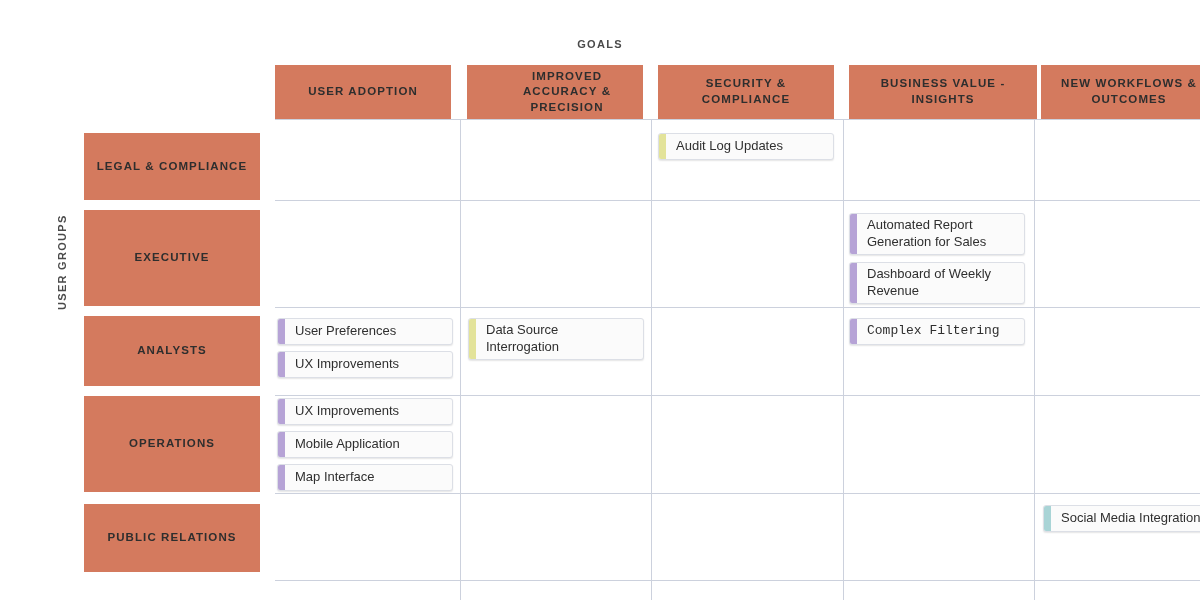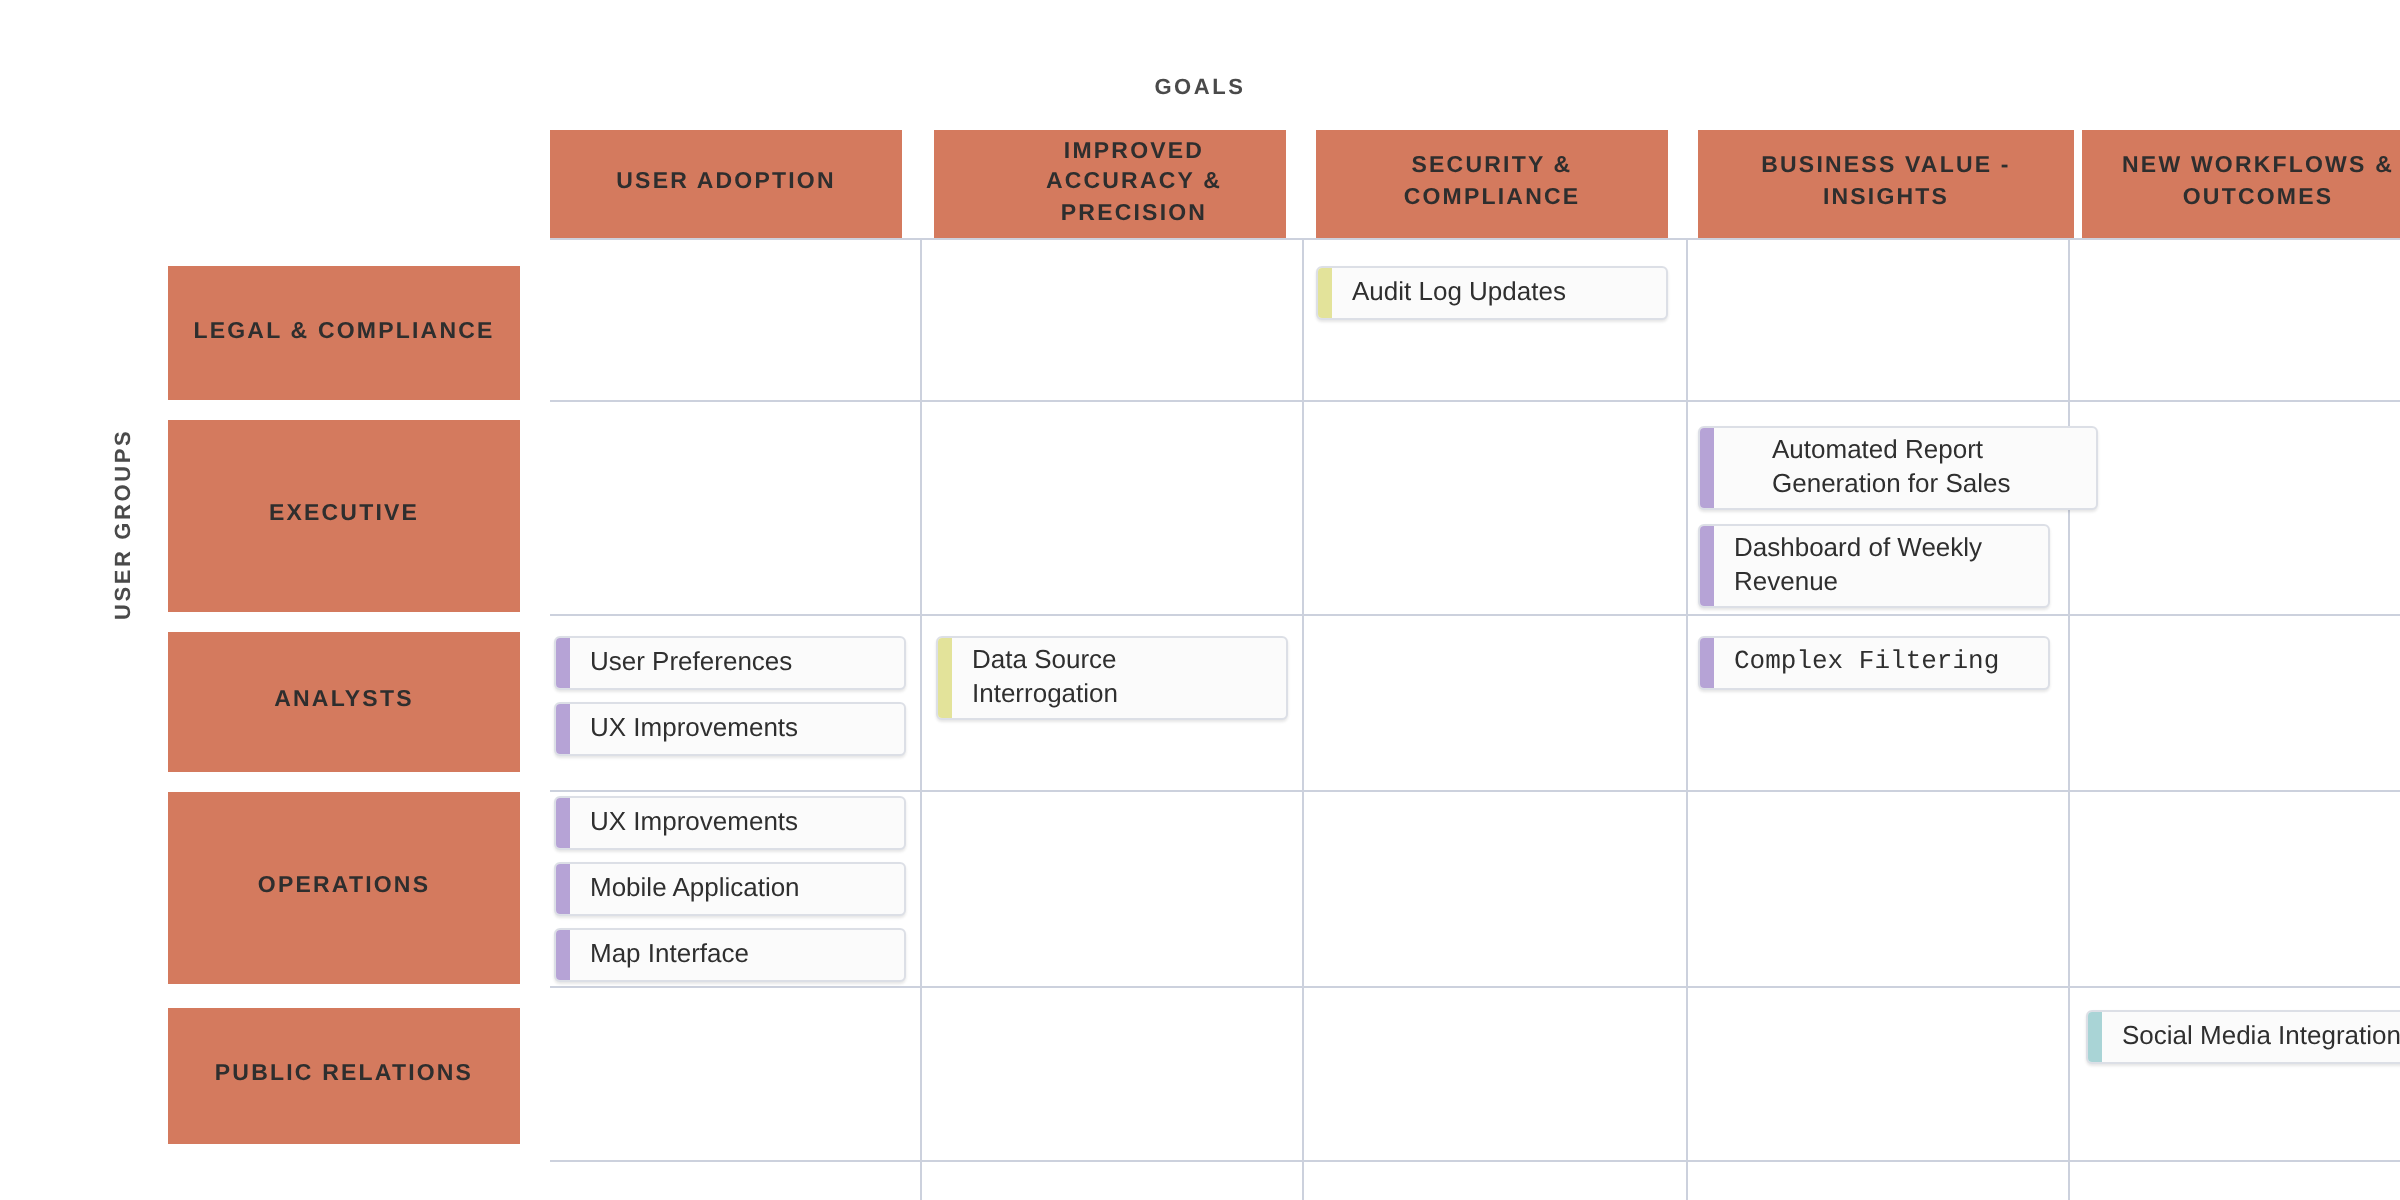--- a/index.html
+++ b/index.html
@@ -183,21 +183,21 @@
       <div class="row-header" style="top: 504px; height: 68px; background: rgb(212, 122, 94); color: rgb(46, 46, 46);">
         <span>PUBLIC RELATIONS</span>
       </div>
     </div>
 
   <div id="cards-layer">
       <div class="card" style="left: 658px; top: 133px; width: 176px; height: 27px; background: rgb(251, 251, 251); border-color: rgb(220, 223, 230);">
         <div class="card-bar" style="background: rgb(227, 227, 154);"></div>
         <div class="card-label">Audit Log Updates</div>
       </div>
-      <div class="card" style="left: 849px; top: 213px; width: 200px; height: 42px; background: rgb(251, 251, 251); border-color: rgb(220, 223, 230); gap: 19px;">
+      <div class="card" style="left: 849px; top: 213px; width: 176px; height: 42px; background: rgb(251, 251, 251); border-color: rgb(220, 223, 230);">
         <div class="card-bar" style="background: rgb(182, 163, 214);"></div>
         <div class="card-label">Automated Report
 Generation for Sales</div>
       </div>
       <div class="card" style="left: 849px; top: 262px; width: 176px; height: 42px; background: rgb(251, 251, 251); border-color: rgb(220, 223, 230); justify-content: center;">
         <div class="card-bar" style="background: rgb(182, 163, 214);"></div>
         <div class="card-label">Dashboard of Weekly
 Revenue</div>
       </div>
       <div class="card" style="left: 277px; top: 318px; width: 176px; height: 27px; background: rgb(251, 251, 251); border-color: rgb(220, 223, 230); text-align: right;">

